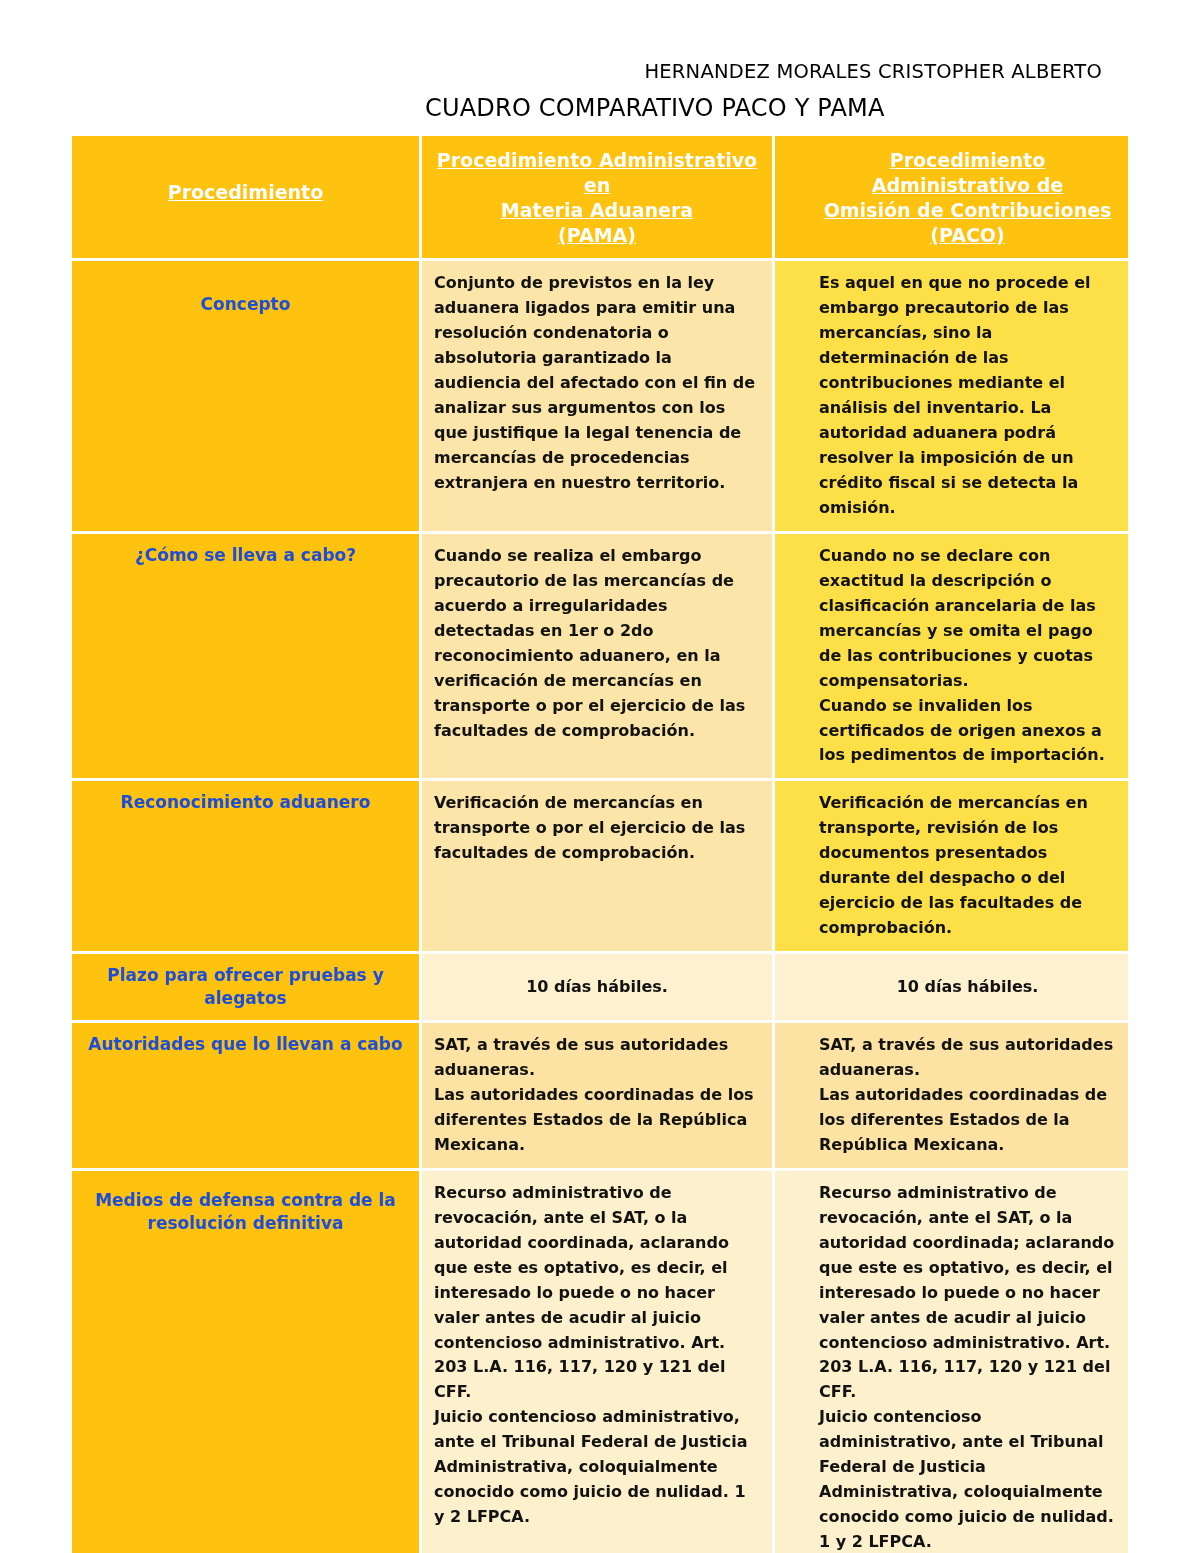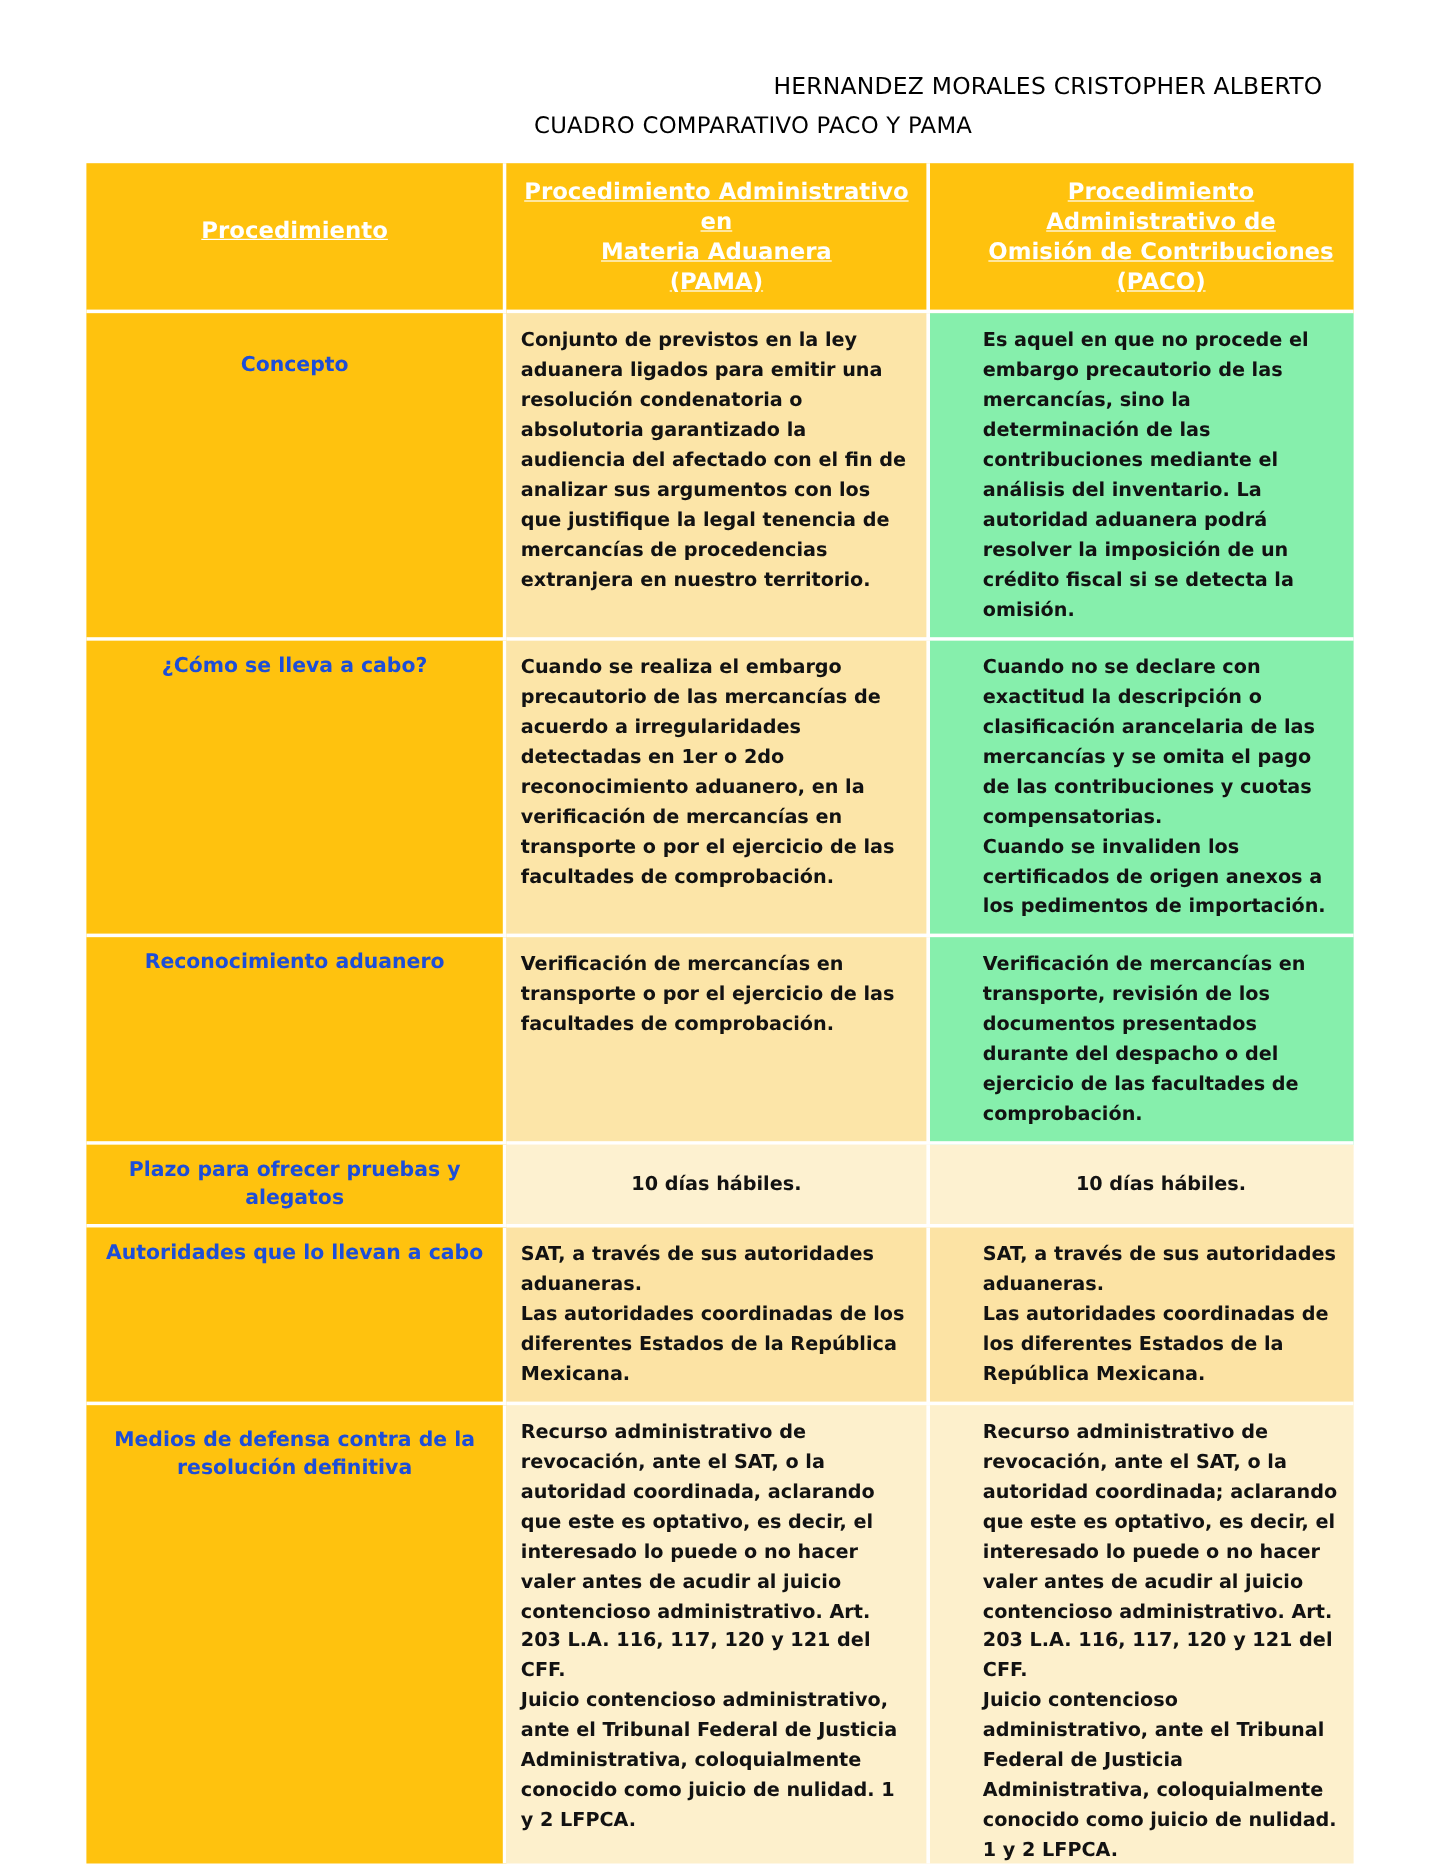--- a/index.html
+++ b/index.html
@@ -24,25 +24,24 @@
     text-align: right;
     padding-right: 98px;
     font-size: 19.5px;
     letter-spacing: 0.2px;
     line-height: 1.2;
     white-space: nowrap;
   }
   .title-line {
     padding-left: 425px;
     margin-top: 11px;
-    font-size: 19px;
+    font-size: 24px;
     letter-spacing: 0.2px;
     line-height: 1.2;
     white-space: nowrap;
-    margin-left: 20px;
   }
 
   
   .table-wrap {
     position: absolute;
     left: 72px;
     top: 136px;
     width: 1056px;
   }
   table.cuadro {
@@ -96,21 +95,21 @@
 
   
   td.body-cell {
     font-size: 16px;
     line-height: 1.56;
     color: #121212;
     font-weight: 600;
     margin-top: 48px;
   }
   td.pama-cell { background: #FCE5A8; }
-  td.paco-cell { background: #86efac; }
+  td.paco-cell { background: #fde047; }
 
   
   tr.light-row td.pama-cell,
   tr.light-row td.paco-cell {
     background: #FDF1D0;
     text-align: center;
     vertical-align: middle;
     font-weight: 600;
   }
   tr.light-row td.label-cell { vertical-align: middle; }

